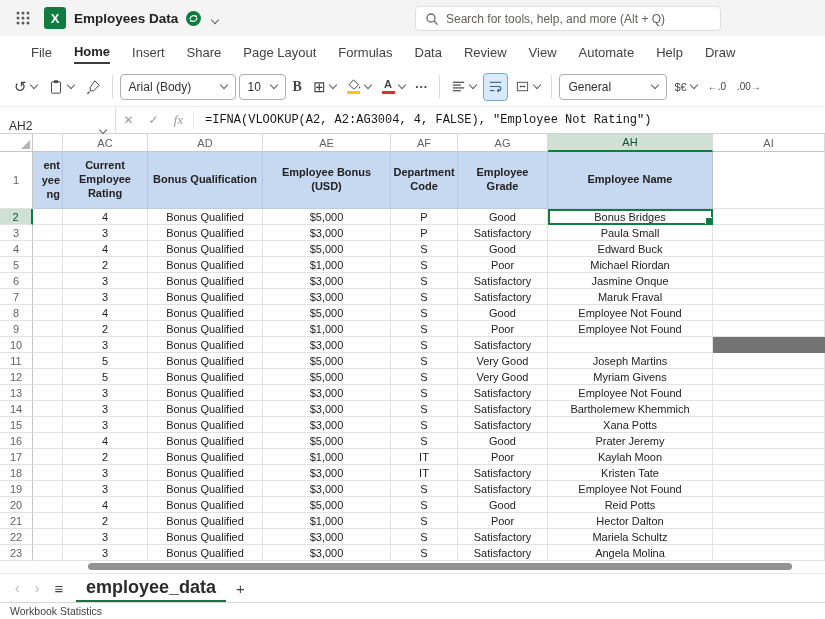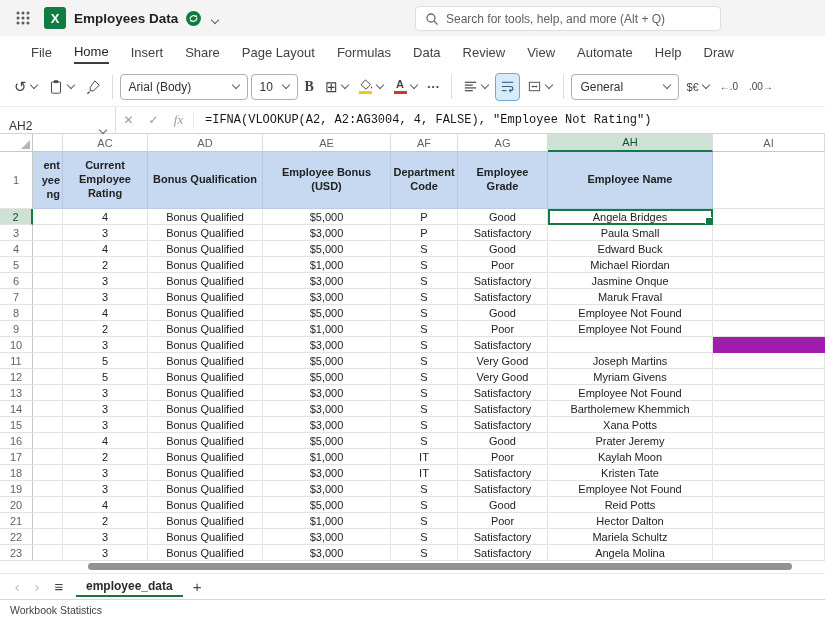--- a/index.html
+++ b/index.html
@@ -15,47 +15,47 @@
 .badge{width:17px;height:17px;display:flex;margin-right:6px}
 .chev{width:6px;height:6px;border-right:1.4px solid #5f5f5f;border-bottom:1.4px solid #5f5f5f;transform:rotate(45deg);display:inline-block;margin-top:-3px}
 .title-chev{background:transparent;border:none;padding:4px;cursor:pointer}
 .search{position:absolute;left:415px;top:6px;width:306px;height:25px;background:#fff;border:1px solid #e1dfdc;border-radius:4px;display:flex;align-items:center;gap:7px;padding:0 9px;color:#62605d;font-size:12px;cursor:text}
 .search-ph{white-space:nowrap;overflow:hidden}
 
 
 .menubar{flex:0 0 31px;background:#fff;display:flex;align-items:center;padding:0 20px}
 .mitem{height:31px;display:flex;align-items:center;padding:0 11px;font-size:13px;color:#424242;cursor:pointer}
 .mitem span{padding:5px 0 3px}
-.mitem.active{font-weight:400;color:#262626}
+.mitem.active{font-weight:700;color:#262626}
 .mitem.active span{border-bottom:2.5px solid #3d3d3d}
 
 
 .toolbar{flex:0 0 40px;background:#fff;display:flex;align-items:center;padding:0 10px;gap:3px;border-bottom:1px solid #ececec}
 .tbtn{display:inline-flex;align-items:center;justify-content:center;gap:4px;height:28px;padding:0 4px;border-radius:4px;background:transparent;border:none;color:#444;font-size:13px;cursor:pointer;white-space:nowrap}
 .tbtn.selected{background:#d8ebfb;border:1px solid #6caada}
 .tsep{width:1px;height:24px;background:#dcdcdc;margin:0 4px;flex:0 0 1px}
 .combo{height:26px;border:1px solid #b2afab;border-radius:4px;display:flex;align-items:center;justify-content:space-between;padding:0 8px;font-size:12px;color:#333;cursor:pointer;background:#fff}
-.combo.font{width:128px}.combo.size{width:47px}.combo.numfmt{width:108px}
+.combo.font{width:116px}.combo.size{width:47px}.combo.numfmt{width:108px}
 .bold-b{font-weight:700;font-size:14px;font-family:"Liberation Serif",serif}
 .glyph{font-size:15px;line-height:1}
 .stack{display:flex;flex-direction:column;align-items:center;gap:1px}
 .colorbar{width:13px;height:3px}
 .dots{font-size:8px;letter-spacing:1.5px;color:#444}
 .decbtn{font-size:10px;color:#444}
 
 
 .fbar{flex:0 0 27px;background:#fff;display:flex;align-items:stretch;border-bottom:1px solid #d3d3d3}
 .namebox{width:116px;display:flex;align-items:flex-end;justify-content:space-between;padding:0 9px;border-right:1px solid #dedede;font-size:12px;color:#333;cursor:pointer}
 .fico{width:25px;display:flex;align-items:center;justify-content:center;color:#9a9a9a;font-size:12px;cursor:pointer}
 .fico.fx{font-style:italic;font-family:"Liberation Serif",serif;font-size:13px}
 .fsep{width:1px;background:#e6e6e6;margin:4px 2px}
 .fformula{flex:1;display:flex;align-items:center;padding-left:9px;font-family:"Liberation Mono",monospace;font-size:12px;color:#151515;white-space:nowrap;overflow:hidden;cursor:text}
 
 
-.gridwrap{flex:0 0 427px;overflow:hidden;background:#a21caf}
+.gridwrap{flex:0 0 427px;overflow:hidden;background:#737373}
 .grow{display:grid;grid-template-columns:33px 30px 85px 115px 128px 67px 90px 165px minmax(0,1fr)}
 .r16{height:16px}
 .cell{border-right:1px solid #e3e3e3;border-bottom:1px solid #e3e3e3;display:flex;align-items:center;justify-content:center;font-size:11px;overflow:hidden;white-space:nowrap;background:#fff}
 .letters{height:18px}
 .letter{color:#5f6368;border-right:1px solid #dadada;border-bottom:1px solid #c7c7c7;font-size:11px;cursor:pointer}
 .letter.sel{background:#cfe0d5;color:#0f5132;border-bottom:2px solid #107c41}
 .corner{position:relative;border-right:1px solid #c7c7c7;border-bottom:1px solid #c7c7c7;cursor:pointer}
 .corner::after{content:"";position:absolute;right:2px;bottom:2px;border-left:9px solid transparent;border-bottom:9px solid #b5b5b5}
 .hdrrow{height:57px}
 .hdr{background:#c6d9f1;font-weight:700;white-space:normal;text-align:center;line-height:1.25;padding:2px 3px;border-right:1px solid #b2c5e2;border-bottom:1px solid #bccce6;cursor:cell}
@@ -67,21 +67,21 @@
 .pcol{cursor:cell}
 .active-cell{outline:2px solid #107c41;outline-offset:-2px;position:relative;z-index:2}
 .active-cell::after{content:"";position:absolute;right:-1px;bottom:-1px;width:6px;height:6px;background:#107c41;border:1px solid #fff}
 
 
 .scrollstrip{flex:0 0 12px;position:relative;background:#fff}
 .hthumb{position:absolute;left:88px;right:33px;top:2px;height:7px;background:#929292;border-radius:4px;cursor:grab}
 .sheetbar{flex:0 0 26px;background:#fff;display:flex;align-items:center;gap:2px;padding:0 8px;border-top:1px solid #e8e8e8}
 .snav{border:none;background:transparent;color:#b9b9b9;font-size:14px;width:18px;cursor:pointer;line-height:1}
 .slist{border:none;background:transparent;color:#3f3f3f;font-size:15px;width:22px;cursor:pointer;line-height:1}
-.stab{margin-left:4px;padding:3px 10px 2px;font-size:12px;font-weight:700;color:#2b2b2b;border-bottom:2.5px solid #1d7044;cursor:pointer}
+.stab{margin-left:4px;padding:3px 10px 2px;font-size:18px;font-weight:700;color:#2b2b2b;border-bottom:2.5px solid #1d7044;cursor:pointer}
 .saddtab{border:none;background:transparent;color:#444;font-size:15px;margin-left:8px;cursor:pointer;line-height:1}
 .statusbar{flex:1 1 auto;border-top:1px solid #d6d6d6;display:flex;align-items:center;padding:0 10px;font-size:10.5px;color:#3f3f3f;background:#fff}
 .statusbar span{cursor:pointer}
 svg{display:block}
 </style>
 </head>
 <body>
 
 <div class="app">
 
@@ -327,21 +327,21 @@
       </div>
     <div id="grid-body">
         <div class="grow r16">
           <div class="cell rnum sel">2</div>
           <div class="cell pcol"></div>
           <div class="cell dcell">4</div>
           <div class="cell dcell">Bonus Qualified</div>
           <div class="cell dcell">$5,000</div>
           <div class="cell dcell">P</div>
           <div class="cell dcell">Good</div>
-          <div class="cell dcell active-cell">Angela Bridges</div>
+          <div class="cell dcell active-cell">Bonus Bridges</div>
           <div class="cell dcell"></div>
         </div>
         <div class="grow r16">
           <div class="cell rnum">3</div>
           <div class="cell pcol"></div>
           <div class="cell dcell">3</div>
           <div class="cell dcell">Bonus Qualified</div>
           <div class="cell dcell">$3,000</div>
           <div class="cell dcell">P</div>
           <div class="cell dcell">Satisfactory</div>

